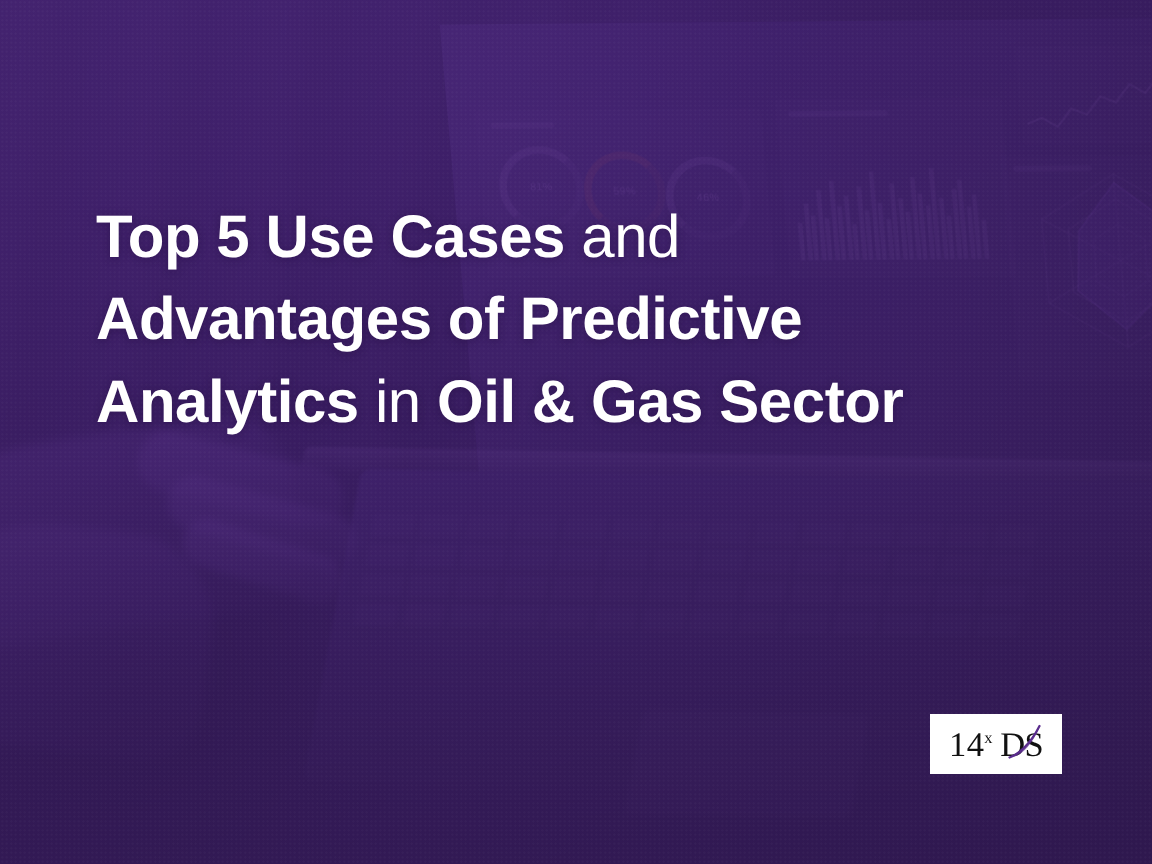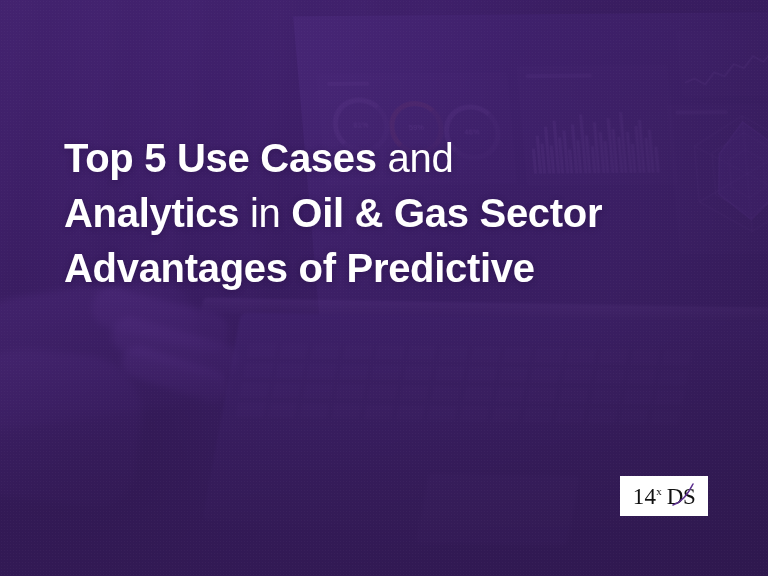--- a/index.html
+++ b/index.html
@@ -487,22 +487,22 @@
     <div class="vignette"></div>
     <div class="tint"></div>
     <div class="tint2"></div>
     <div class="halftone"></div>
   </div>
 
   <div class="content">
 
     <h1 class="headline">
       <span class="line"><span class="b">Top 5 Use Cases</span><span class="l"> and</span></span>
+      <span class="line"><span class="b">Advantages of Predictive</span></span>
       <span class="line"><span class="b">Analytics</span><span class="l"> in </span><span class="b">Oil &amp; Gas Sector</span></span>
-      <span class="line"><span class="b">Advantages of Predictive</span></span>
     </h1>
 
     <div class="logo-box">
       <div class="logo-mark">
         <span>14</span><span class="sup">x</span><span class="ds">DS</span>
         <svg class="logo-swoosh" viewBox="0 0 28 24">
           <path d="M2 22 C 8 20, 16 13, 22 1" fill="none" stroke="#5b2d8e" stroke-width="1.5" stroke-linecap="round"></path>
           <path d="M5 21 C 11 19, 17 12, 21 3" fill="none" stroke="#5b2d8e" stroke-width="0.9" stroke-linecap="round" opacity=".7"></path>
         </svg>
       </div>

